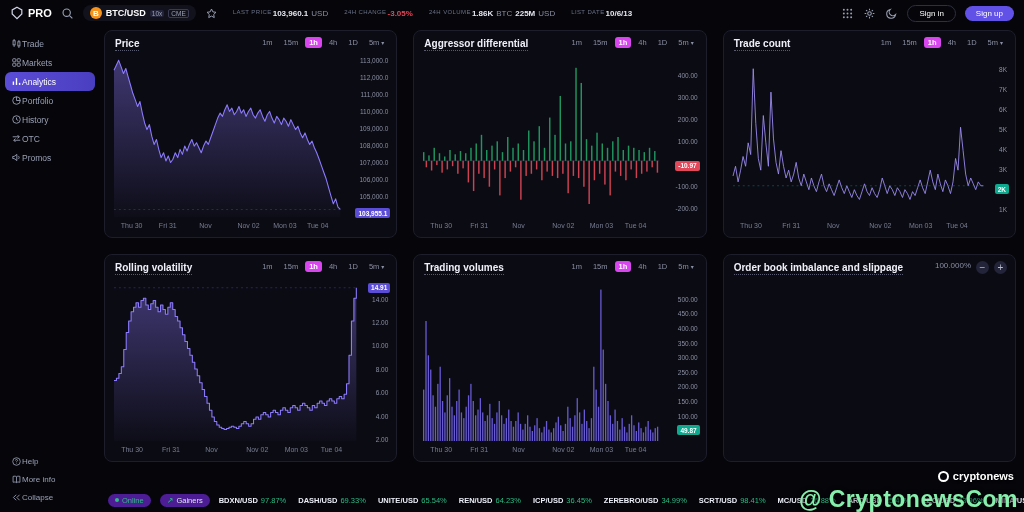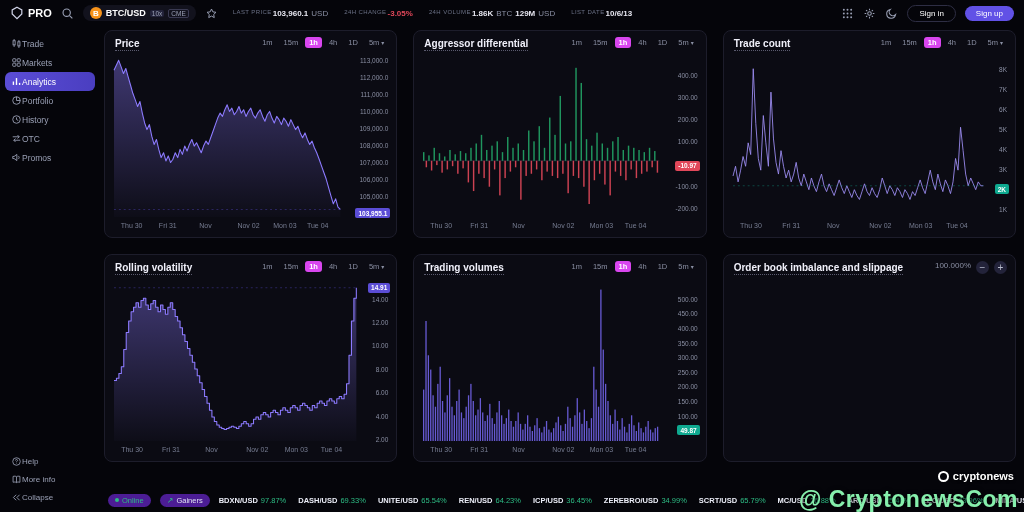--- a/index.html
+++ b/index.html
@@ -119,21 +119,21 @@
           <span class="slabel">24H CHANGE</span>
           <span class="sval">
             <span class="p-r">-3.05%</span>
           </span>
         </div>
         <div class="stat">
           <span class="slabel">24H VOLUME</span>
           <span class="sval">
             <span class="p-w">1.86K</span>
             <span class="p-g">BTC</span>
-            <span class="p-w">129M</span>
+            <span class="p-w">225M</span>
             <span class="p-g">USD</span>
           </span>
         </div>
         <div class="stat">
           <span class="slabel">LIST DATE</span>
           <span class="sval">
             <span class="p-w">10/6/13</span>
           </span>
         </div>
       </div>
@@ -743,21 +743,21 @@
         <span class="titem">
           <span class="tpair">ICP/USD</span>
           <span class="tpct">36.45%</span>
         </span>
         <span class="titem">
           <span class="tpair">ZEREBRO/USD</span>
           <span class="tpct">34.99%</span>
         </span>
         <span class="titem">
           <span class="tpair">SCRT/USD</span>
-          <span class="tpct">65.79%</span>
+          <span class="tpct">98.41%</span>
         </span>
         <span class="titem">
           <span class="tpair">MC/USD</span>
           <span class="tpct">26.88%</span>
         </span>
         <span class="titem">
           <span class="tpair">ARC/USD</span>
           <span class="tpct">25.46%</span>
         </span>
         <span class="titem">

